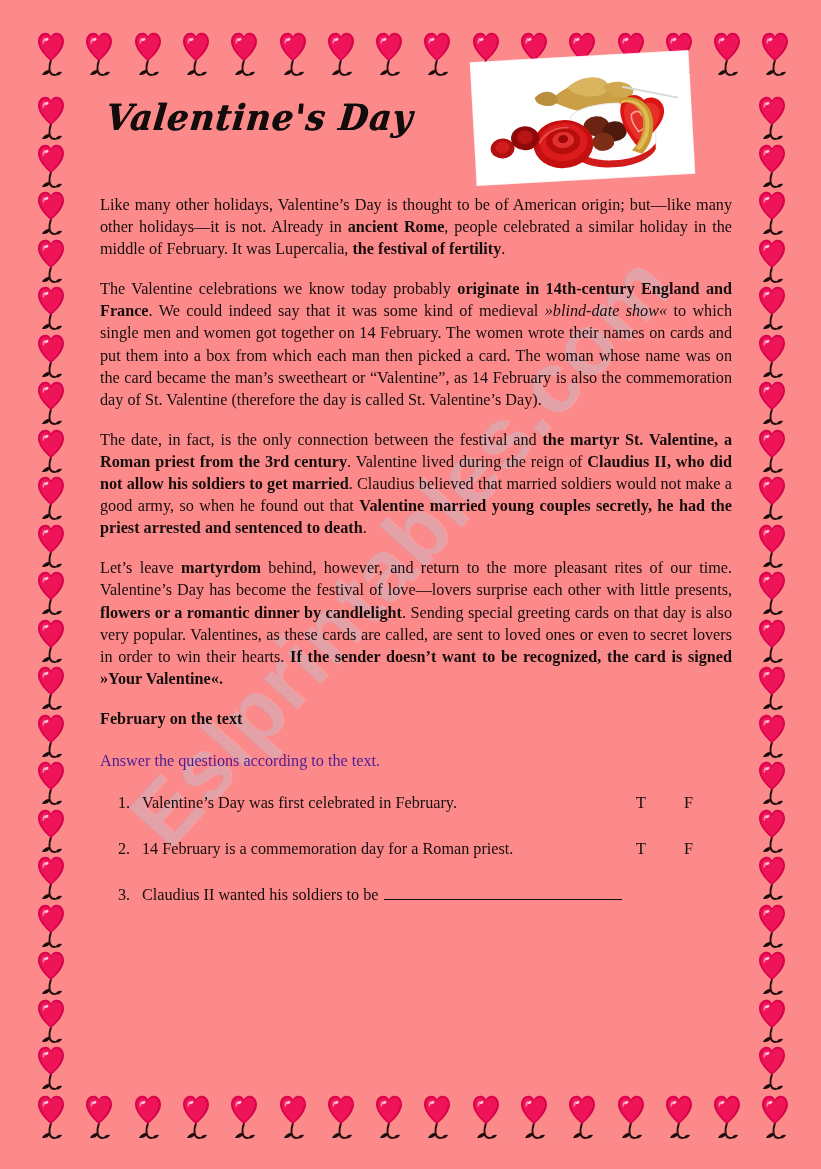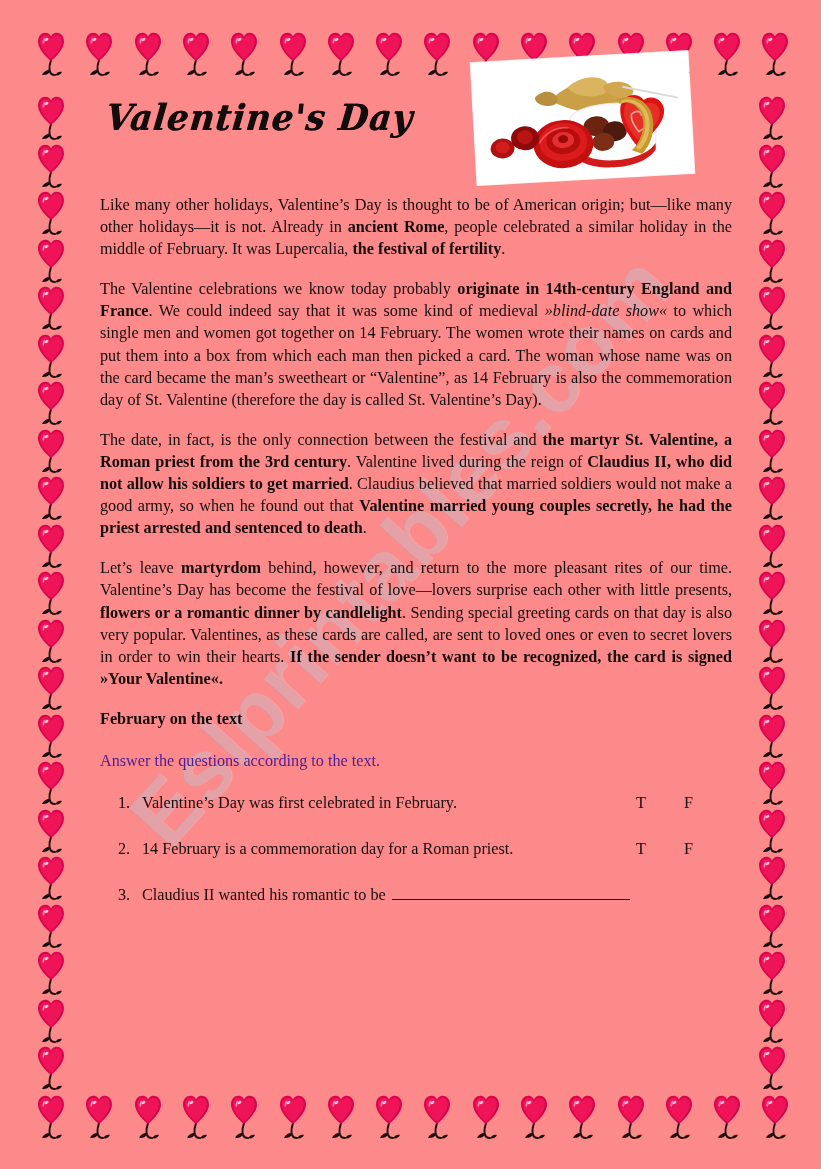--- a/index.html
+++ b/index.html
@@ -1156,20 +1156,20 @@
             <div class="q-row">
               <span class="q-text">14 February is a commemoration day for a Roman priest.</span>
               <span class="q-spacer"></span>
               <span class="tf t">T</span>
               <span class="tf f">F</span>
             </div>
           </li>
           <li class="question">
             <span class="q-num">3.</span>
             <div class="q-row">
-              <span class="q-text">Claudius II wanted his romantic to be</span>
+              <span class="q-text">Claudius II wanted his soldiers to be</span>
               <span class="blank-line"></span>
             </div>
           </li>
         </ol>
     </div>
   </div>
 </div>
 
 </body></html>

